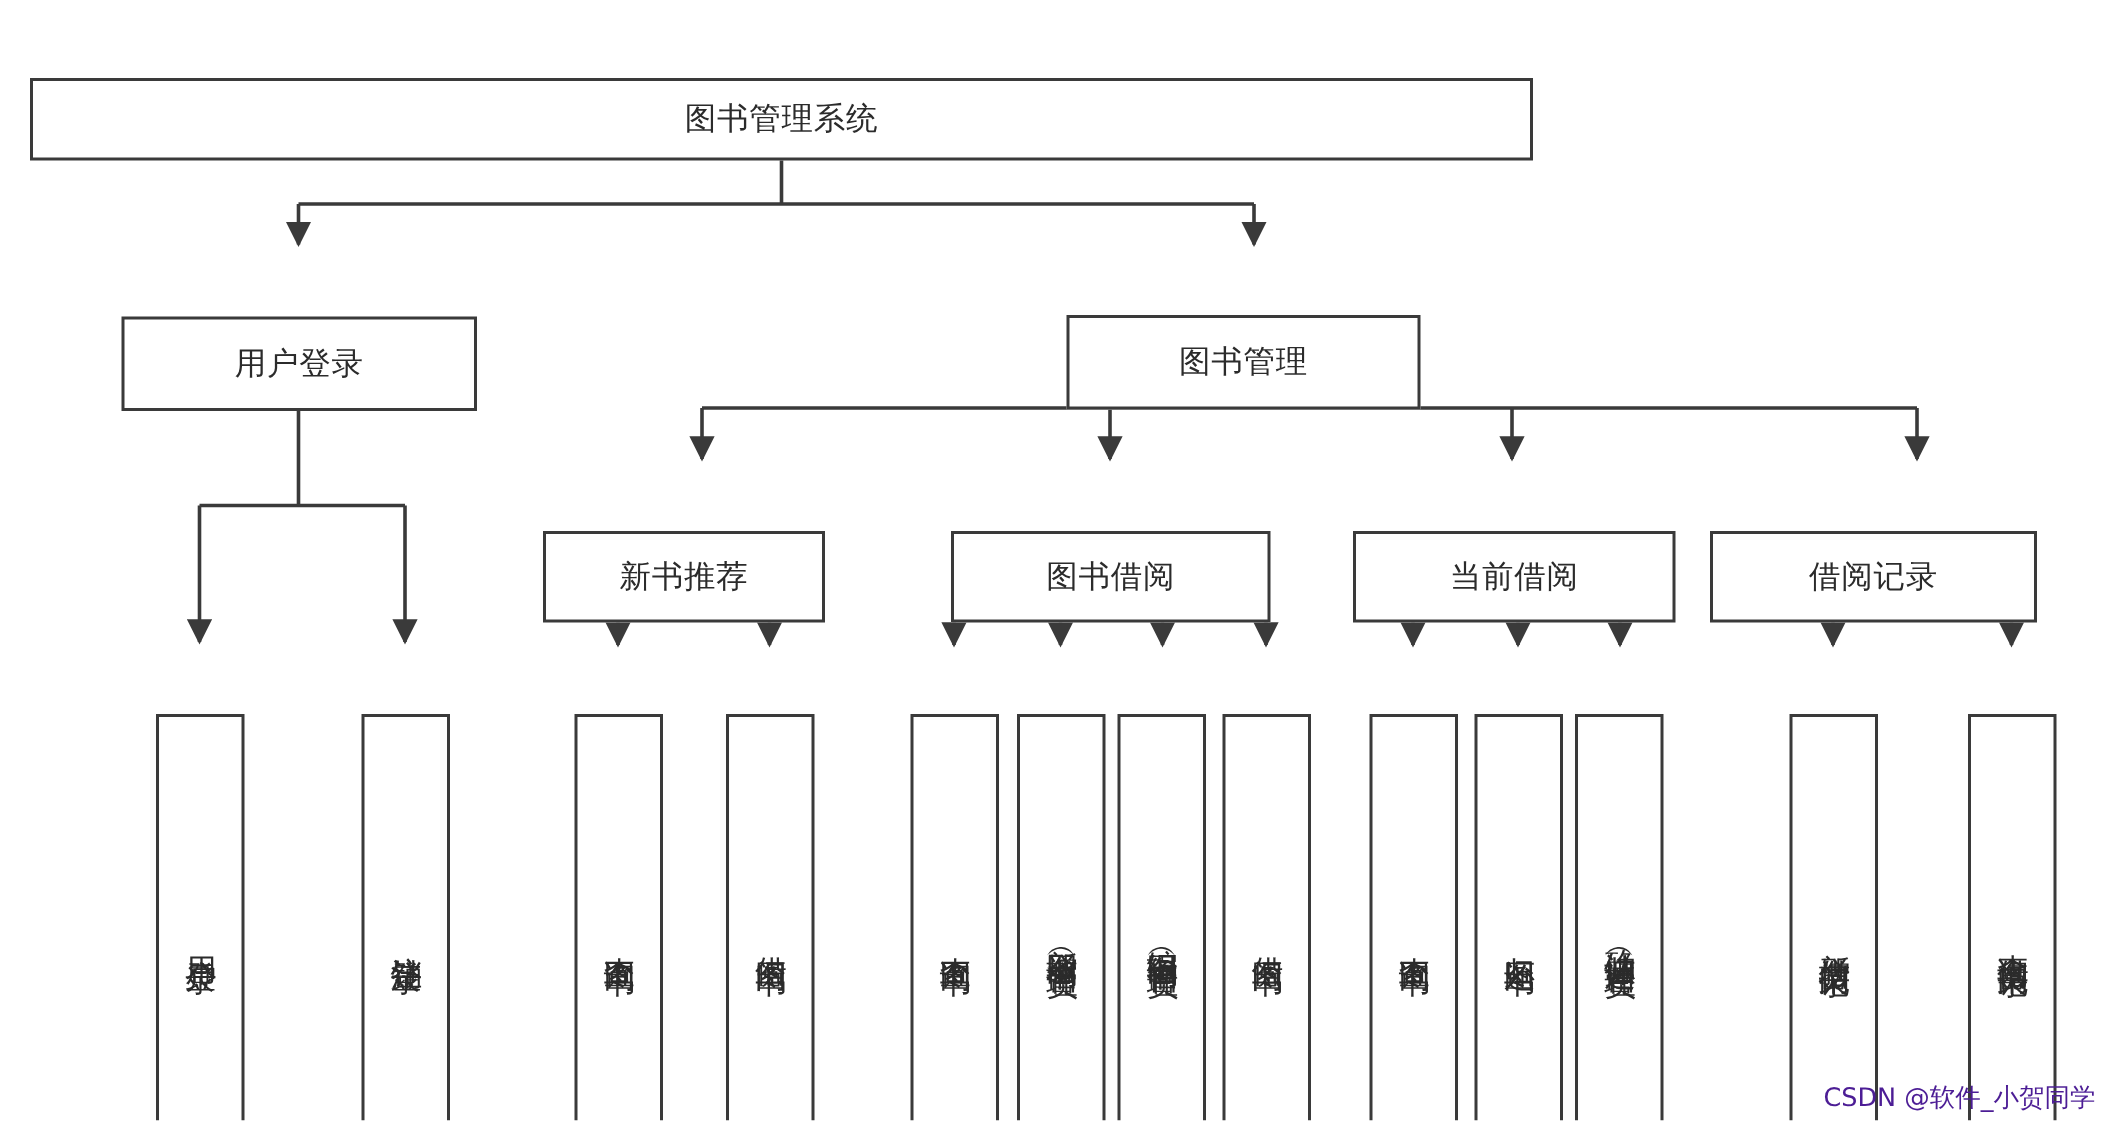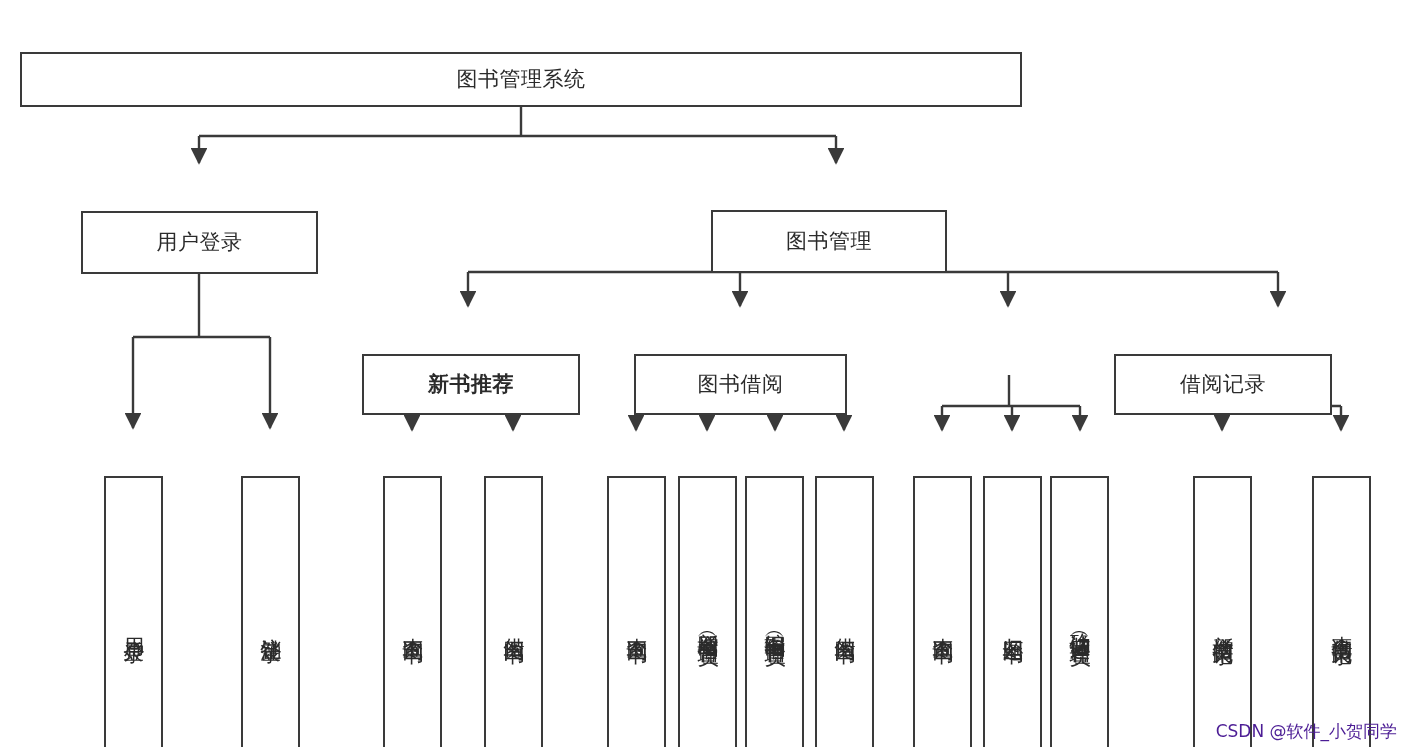--- a/index.html
+++ b/index.html
@@ -124,27 +124,30 @@
     <span>图书管理系统</span>
   </div>
 
   <div class="node h" style="left:81px; top:171px; width:237px; height:63px;">
     <span>用户登录</span>
   </div>
   <div class="node h" style="left:711px; top:170px; width:236px; height:63px;">
     <span>图书管理</span>
   </div>
 
-  <div class="node h" style="left:362px; top:314px; width:218px; height:61px;font-weight:bold;">
+  <div class="node h" style="left:362px; top:314px; width:188px; height:61px;">
     <span>新书推荐</span>
   </div>
   <div class="node h" style="left:634px; top:314px; width:213px; height:61px;">
     <span>图书借阅</span>
   </div>
-  <div class="node h" style="left:1114px; top:314px; width:218px; height:61px;">
+  <div class="node h" style="left:902px; top:314px; width:215px; height:61px;">
+    <span>当前借阅</span>
+  </div>
+  <div class="node h" style="left:1140px; top:314px; width:218px; height:61px;">
     <span>借阅记录</span>
   </div>
 
   <div class="node v" style="left:104px; top:436px; width:59px; height:297px;">
     <span class="vtext">用户登录</span>
   </div>
   <div class="node v" style="left:241px; top:436px; width:59px; height:297px;">
     <span class="vtext">注销登录</span>
   </div>
 

